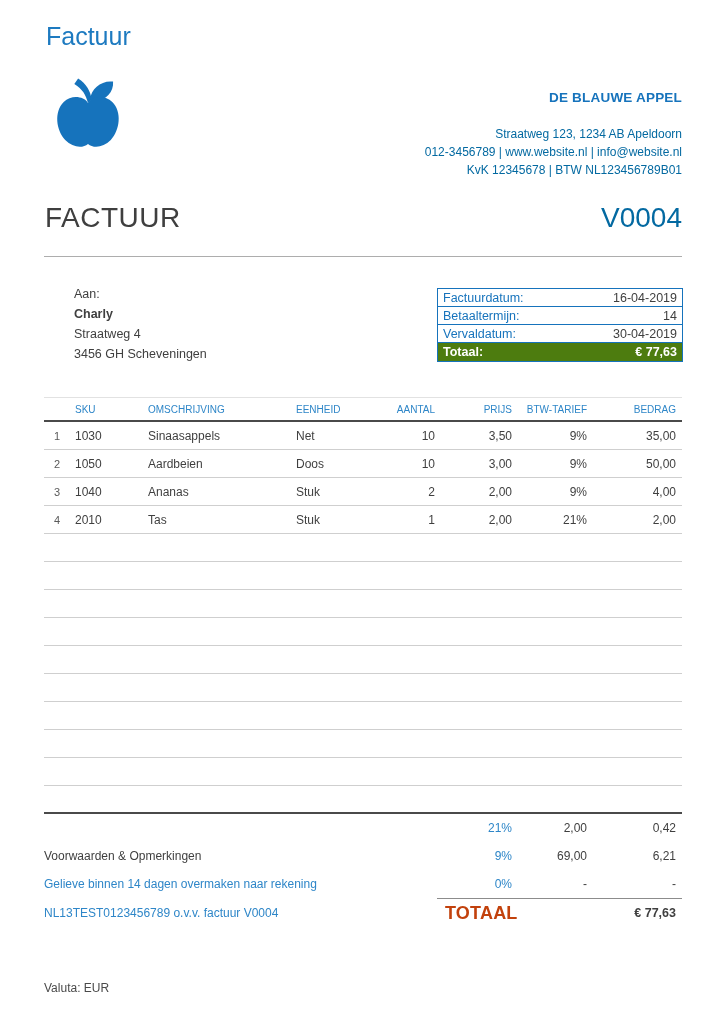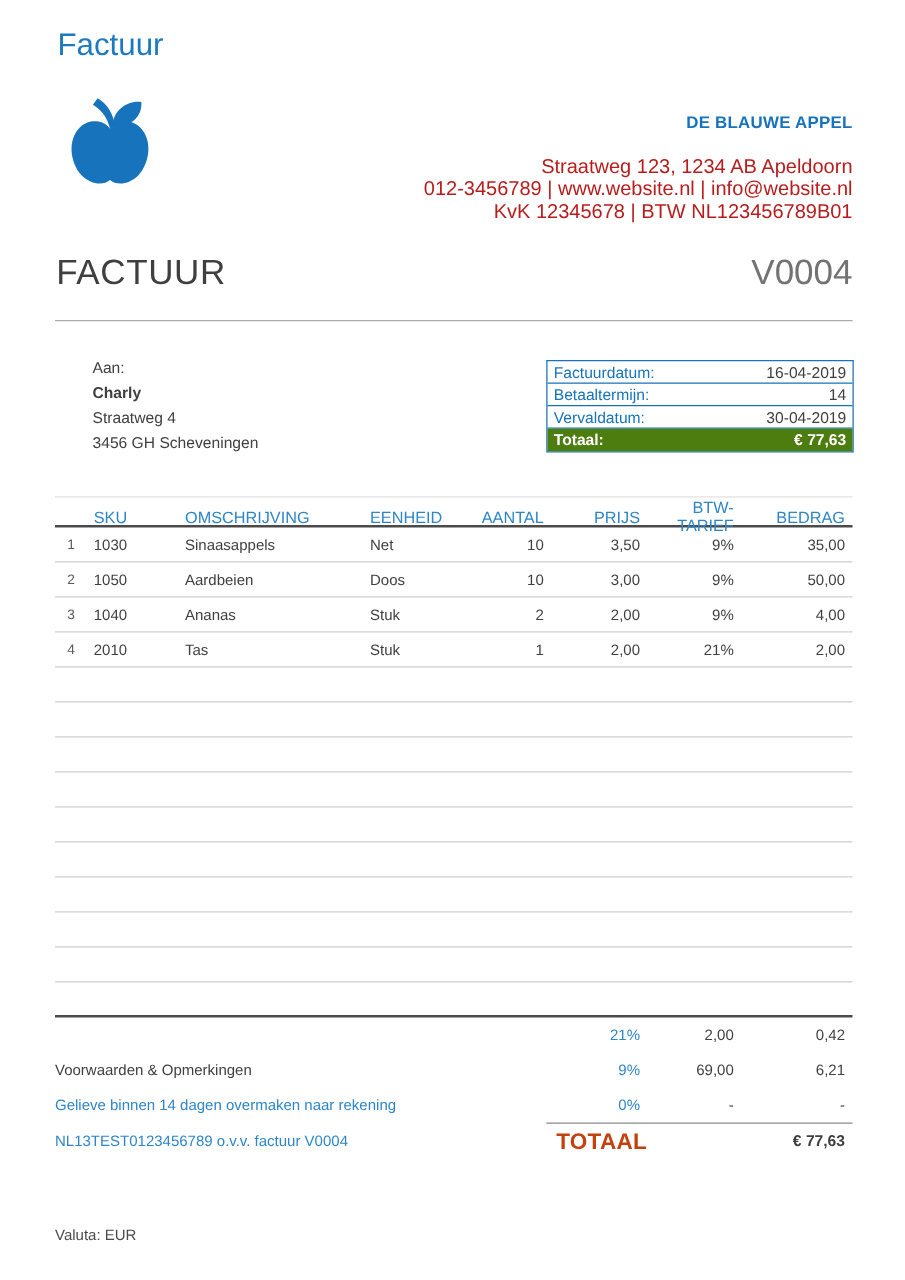--- a/index.html
+++ b/index.html
@@ -6,43 +6,43 @@
   html,body { background:#ffffff; }
   body { font-family:"Liberation Sans", sans-serif; }
   .page { position:relative; width:724px; height:1024px; background:#fff; overflow:hidden; color:#3f3f3f; }
 
   
   .title-small { position:absolute; left:46px; top:22px; font-size:25px; color:#1d7ac0; font-weight:400; }
   .apple { position:absolute; left:50px; top:74px; width:76px; height:76px; }
 
   .company { position:absolute; right:42px; top:90px; text-align:right; }
   .company-name { font-size:13.5px; font-weight:bold; color:#1673bc; letter-spacing:.2px; }
-  .company-addr { margin-top:20px; font-size:16px; color:#b91c1c; line-height:18px; }
+  .company-addr { margin-top:20px; font-size:12px; color:#0369a1; line-height:18px; }
 
   .doc-title { position:absolute; left:45px; top:202px; font-size:28px; color:#3f3f3f; letter-spacing:.5px; }
-  .doc-number { position:absolute; right:42px; top:202px; font-size:28px; color:#737373; }
+  .doc-number { position:absolute; right:42px; top:202px; font-size:28px; color:#0369a1; }
   .rule { position:absolute; left:44px; right:42px; top:256px; height:1px; background:#adadad; }
 
   
   .recipient { position:absolute; left:74px; top:284px; font-size:12.5px; line-height:20px; color:#3f3f3f; }
   .recipient .name { font-weight:bold; }
 
   
   .meta-box { position:absolute; left:437px; top:288px; width:246px; border:1px solid #1673bc; }
   .meta-row { display:flex; justify-content:space-between; align-items:center; height:18px; padding:0 5px; border-bottom:1px solid #1673bc; font-size:12.5px; }
   .meta-row:last-child { border-bottom:none; }
   .meta-label { color:#1673bc; }
   .meta-value { color:#3f3f3f; }
   .meta-row.hl { background:#4d7c0f; }
   .meta-row.hl .meta-label, .meta-row.hl .meta-value { color:#ffffff; font-weight:600; }
 
   
   .items { position:absolute; left:44px; top:397px; width:638px; }
   .igrid { display:grid; grid-template-columns:16px 73px 148px 94px 60px 77px 75px 1fr; align-items:center; }
-  .ihead { height:25px; border-top:1px solid #e2e2e2; border-bottom:2px solid #4a4a4a; font-size:13px; color:#2e86c8; }
+  .ihead { height:25px; border-top:1px solid #e2e2e2; border-bottom:2px solid #4a4a4a; font-size:10px; color:#2e86c8; }
   .irow  { height:28px; border-bottom:1px solid #cfcfcf; font-size:12px; color:#3f3f3f; }
   .c-num { text-align:right; color:#595959; font-size:11px; }
   .pl { padding-left:15px; }
   .ra { text-align:right; }
   .pr6 { padding-right:6px; }
 
   
   .totals { position:absolute; left:44px; top:812px; width:638px; border-top:2px solid #4a4a4a; }
   .tgrid { display:grid; grid-template-columns:391px 77px 75px 1fr; align-items:center; height:28px; font-size:12px; }
   .tgrid-final { display:grid; grid-template-columns:391px 160px 1fr; align-items:center; height:28px; font-size:12px; }

